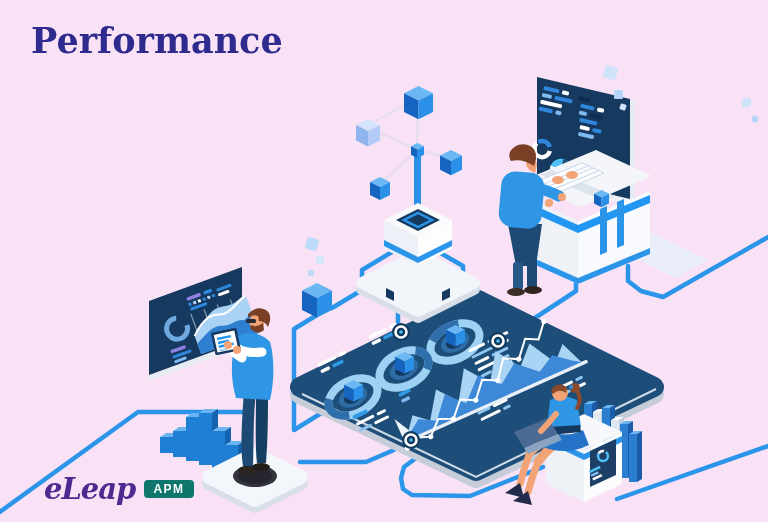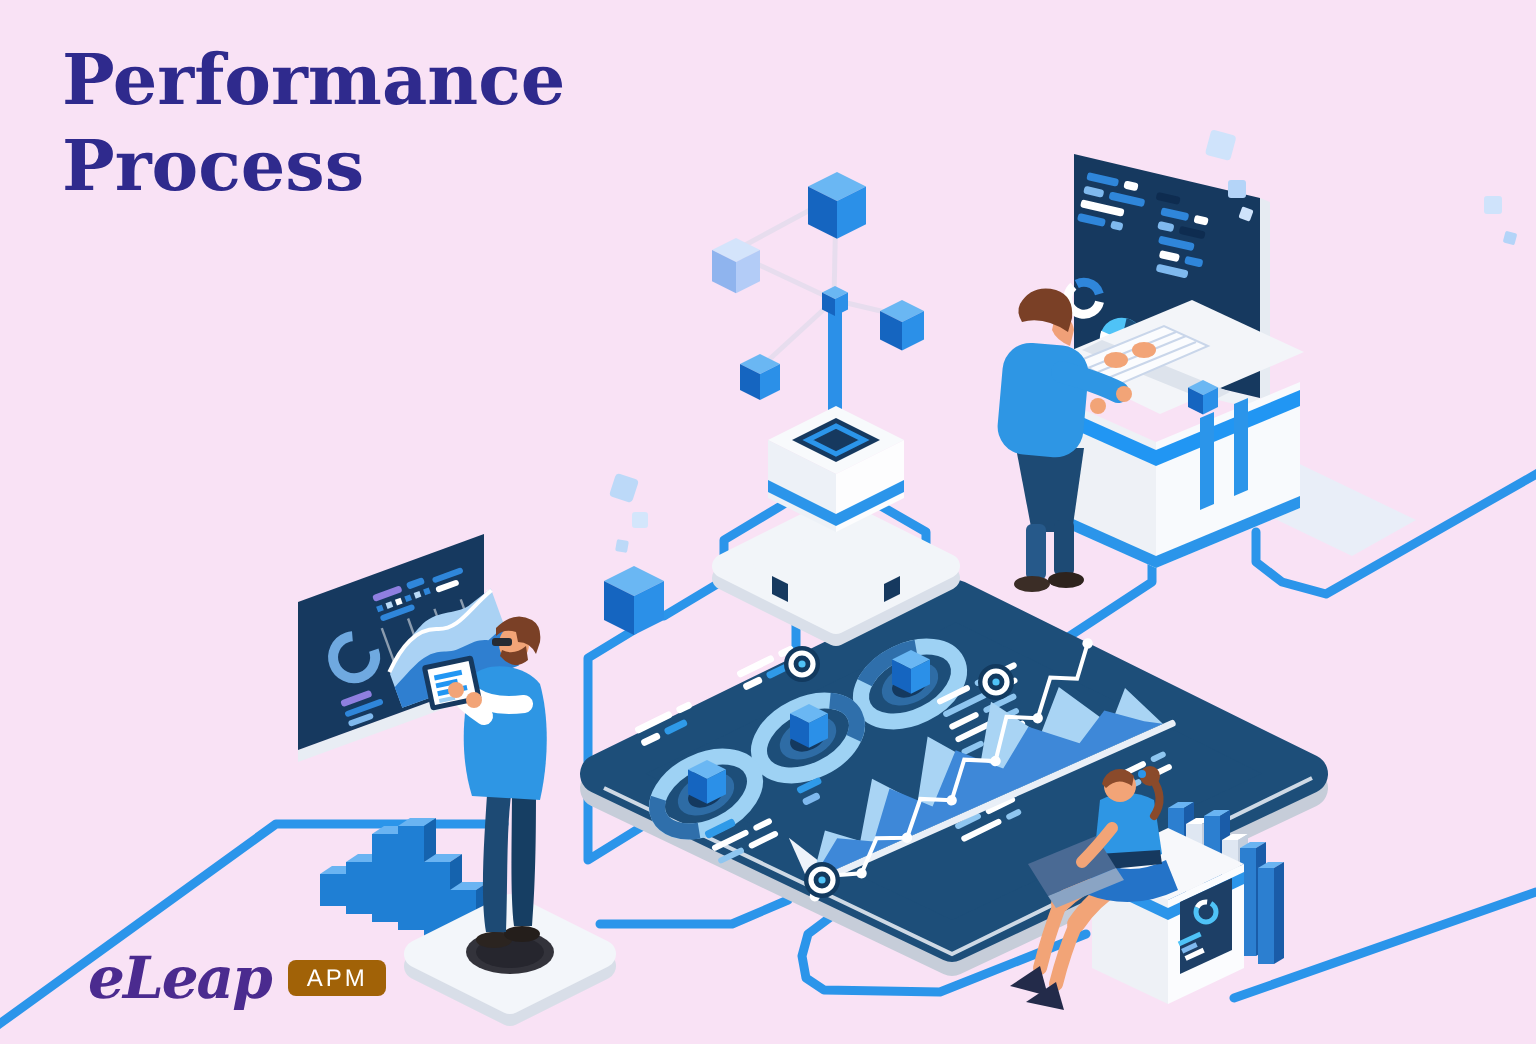--- a/index.html
+++ b/index.html
@@ -1,21 +1,21 @@
 <!DOCTYPE html>
 <html><head>
 <meta charset="utf-8">
 <style>
   html,body{margin:0;padding:0;background:#e8d6e6;}
   .stage{position:relative;width:768px;height:522px;overflow:hidden;background:#f9e2f5;font-family:"Liberation Sans",sans-serif;padding-left:40px;}
   .stage svg.illu{position:absolute;left:0;top:0;}
   .title{position:absolute;left:31px;top:20px;margin:0;font-family:"DejaVu Serif",serif;font-weight:700;font-size:35px;line-height:1.22;color:#2f2a8d;letter-spacing:0px;}
   .brand{position:absolute;left:44px;top:472px;display:flex;align-items:center;gap:9px;}
   .brand .word{font-family:"DejaVu Serif",serif;font-style:italic;font-weight:700;font-size:29px;color:#4b2b8f;letter-spacing:-1px;}
-  .brand .badge{background:#a16207;color:#fff;font-weight:400;font-size:12px;letter-spacing:1.5px;padding:3px 9px;border-radius:4px;line-height:1;}
+  .brand .badge{background:#0f766e;color:#fff;font-weight:700;font-size:12px;letter-spacing:1.5px;padding:3px 9px;border-radius:4px;line-height:1;}
 </style>
 </head>
 <body>
 
 <div class="stage">
 
 <svg class="illu" width="768" height="522" viewBox="0 0 768 522" xmlns="http://www.w3.org/2000/svg">
   <defs>
     <g id="cubeB">
       <polygon points="10,0 20,5 10,10 0,5" fill="#6ab7f3"></polygon>
@@ -437,21 +437,20 @@
     <rect x="604" y="66" width="13" height="13" rx="2" fill="#cfe3fb" transform="rotate(15 610 72)"></rect>
     <rect x="614" y="90" width="9" height="9" rx="1.5" fill="#b4d4f8"></rect>
     <rect x="620" y="104" width="6" height="6" rx="1" fill="#cfe3fb" transform="rotate(20 623 107)"></rect>
     <rect x="742" y="98" width="9" height="9" rx="1.5" fill="#cfe3fb"></rect>
     <rect x="752" y="116" width="6" height="6" rx="1" fill="#b4d4f8" transform="rotate(15 755 119)"></rect>
   </g>
 </svg>
 
 <h1 class="title">
   <div>Performance</div>
-  <div>Process</div>
 </h1>
 
 <div class="brand">
   <span class="word">eLeap</span>
   <span class="badge">APM</span>
 </div>
 
 </div>
 
 </body></html>

